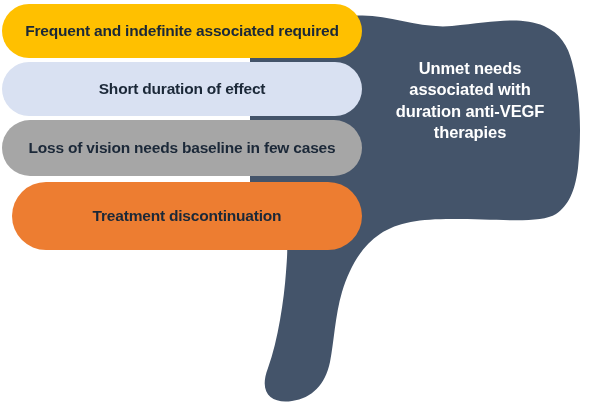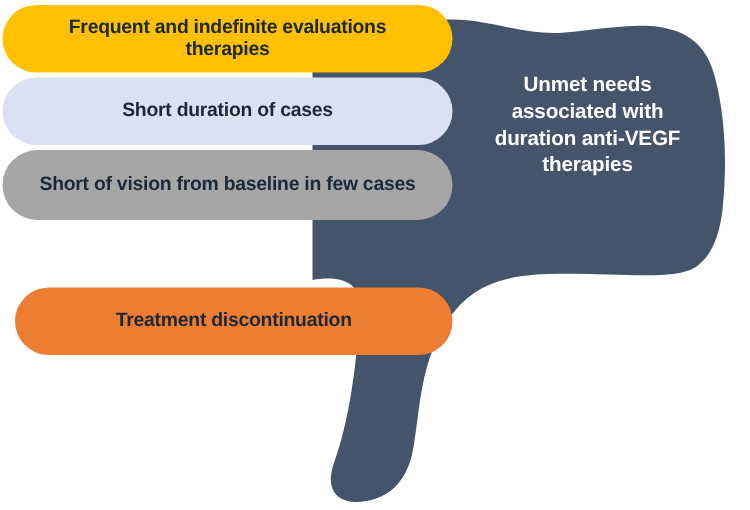--- a/index.html
+++ b/index.html
@@ -61,24 +61,23 @@
     left: 2px;  top: 62px;  width: 360px; height: 54px;
     background: #D9E1F2;
     font-size: 15.5px;
   }
   .pill-3 {
     left: 2px;  top: 120px; width: 360px; height: 56px;
     background: #A6A6A6;
     font-size: 15.5px;
   }
   .pill-4 {
-    left: 12px; top: 182px; width: 350px; height: 54px;
+    left: 12px; top: 182px; width: 350px; height: 68px;
     background: #ED7D31;
     font-size: 15.5px;
-    margin-top: 48px;
   }
 </style>
 </head>
 <body>
 
 <div id="canvas">
 
   <svg id="hand-svg" viewBox="0 0 600 408" aria-hidden="true">
     <path d="
         M 330 22
@@ -99,28 +98,28 @@
         L 250 22
         Z" fill="#44546A"></path>
   </svg>
 
   <div class="hand-label">Unmet needs
 associated with
 duration anti-VEGF
 therapies</div>
 
   <div class="pill pill-1">
-    <span>Frequent and indefinite evaluations therapies</span>
+    <span>Frequent and indefinite associated required</span>
   </div>
 
   <div class="pill pill-2">
-    <span>Short duration of cases</span>
+    <span>Short duration of effect</span>
   </div>
 
   <div class="pill pill-3">
-    <span>Short of vision from baseline in few cases</span>
+    <span>Loss of vision needs baseline in few cases</span>
   </div>
 
   <div class="pill pill-4">
     <span>Treatment discontinuation</span>
   </div>
 
 </div>
 
 </body></html>

